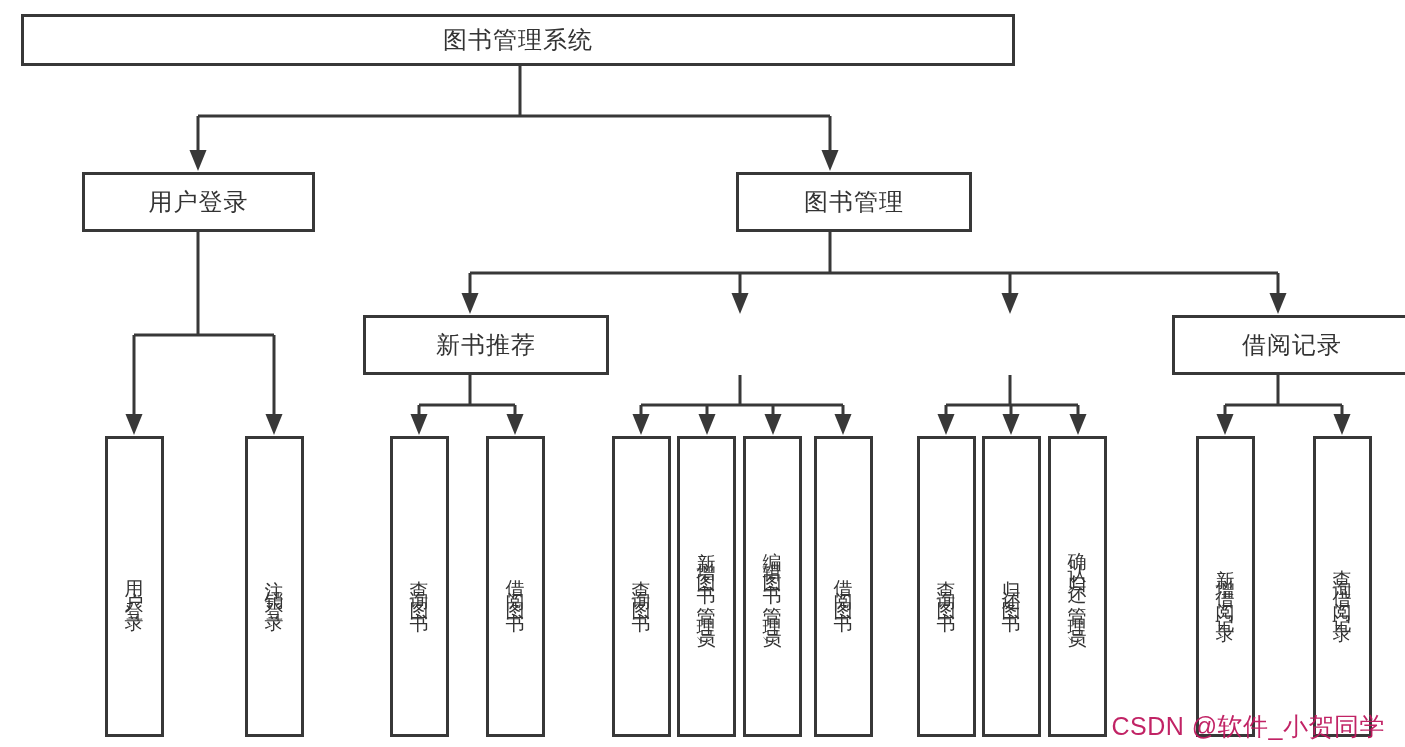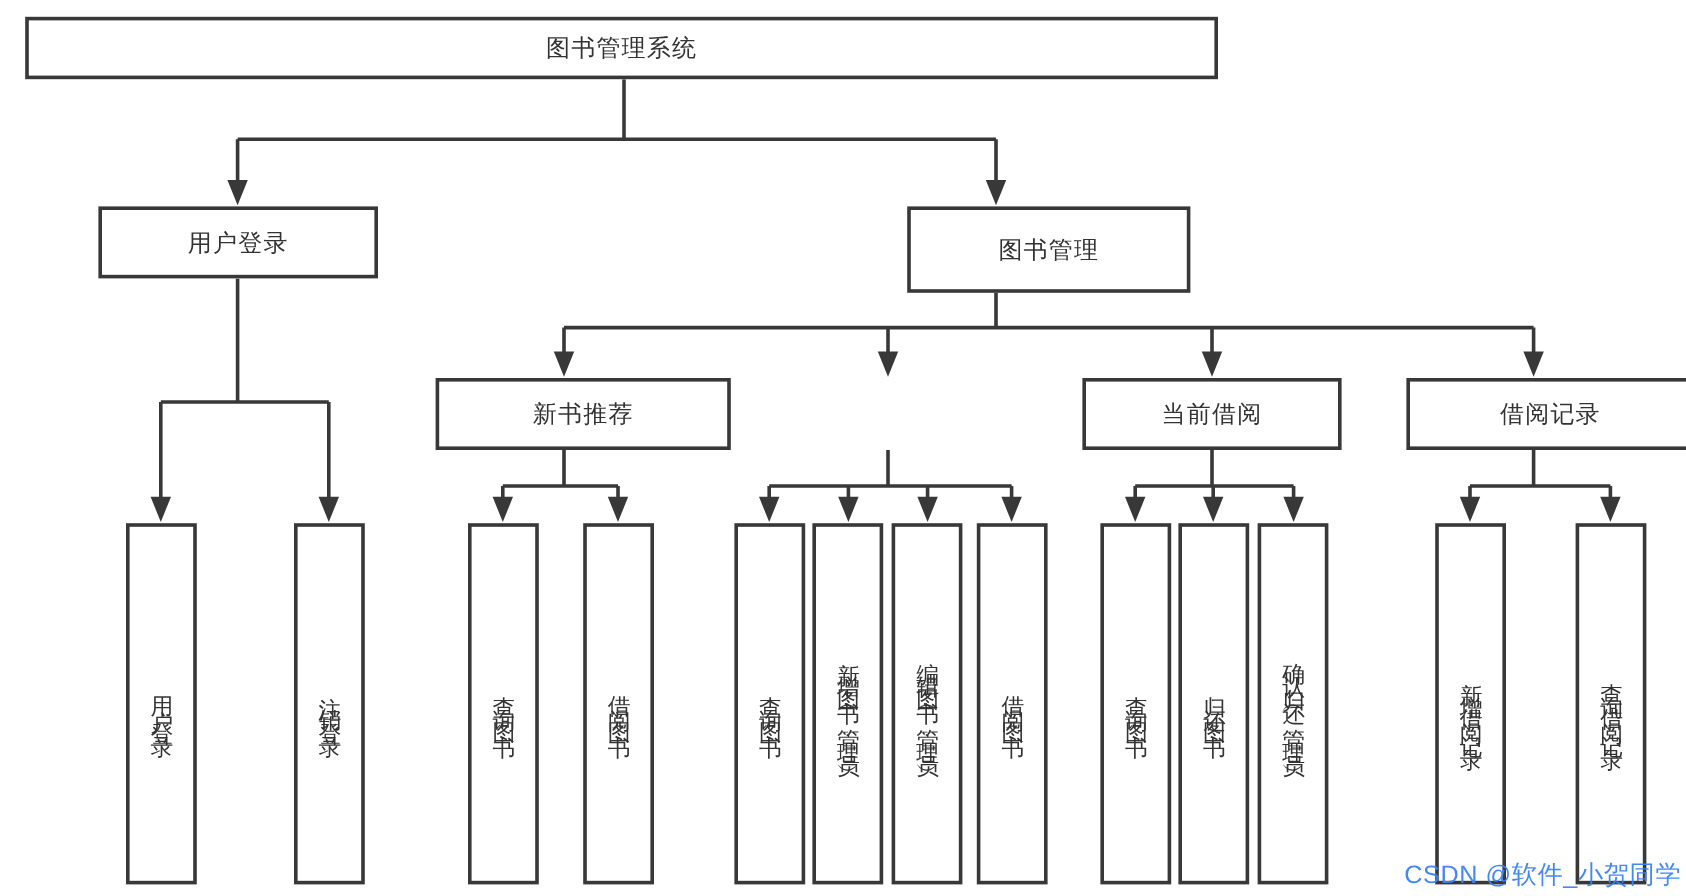--- a/index.html
+++ b/index.html
@@ -21,35 +21,35 @@
     position: absolute;
     box-sizing: border-box;
     border: 3px solid #383838;
     background: #ffffff;
     color: #333333;
     display: flex;
     align-items: center;
     justify-content: center;
     text-align: center;
   }
-  .node.h { font-size: 20px; letter-spacing: 1px; }
+  .node.h { font-size: 24px; letter-spacing: 1px; }
   .node.v span {
     writing-mode: vertical-rl;
     text-orientation: mixed;
     font-size: 19px;
     line-height: 1;
     letter-spacing: 11px;
     white-space: nowrap;
   }
   .watermark {
     position: absolute;
-    right: 4px;
+    right: 20px;
     bottom: 4px;
-    font-size: 21px;
-    color: #3b82f6;
+    font-size: 25px;
+    color: #be185d;
     opacity: 0.95;
     letter-spacing: 0.5px;
     z-index: 5;
     white-space: nowrap;
   }
 </style>
 </head>
 <body>
 
 <div class="stage">
@@ -94,29 +94,26 @@
     </g>
   </svg>
 
   <div class="node h" style="left:21px;top:14px;width:994px;height:52px">
     <span>图书管理系统</span>
   </div>
 
   <div class="node h" style="left:82px;top:172px;width:233px;height:60px">
     <span>用户登录</span>
   </div>
-  <div class="node h" style="left:756px;top:172px;width:236px;height:72px">
+  <div class="node h" style="left:736px;top:172px;width:236px;height:60px">
     <span>图书管理</span>
   </div>
 
   <div class="node h" style="left:363px;top:315px;width:246px;height:60px">
     <span>新书推荐</span>
-  </div>
-  <div class="node h" style="left:902px;top:315px;width:216px;height:60px">
-    <span>当前借阅</span>
   </div>
   <div class="node h" style="left:1172px;top:315px;width:240px;height:60px">
     <span>借阅记录</span>
   </div>
 
   <div class="node v" style="left:105px;top:436px;width:59px;height:301px">
     <span>用户登录</span>
   </div>
   <div class="node v" style="left:245px;top:436px;width:59px;height:301px">
     <span>注销登录</span>

